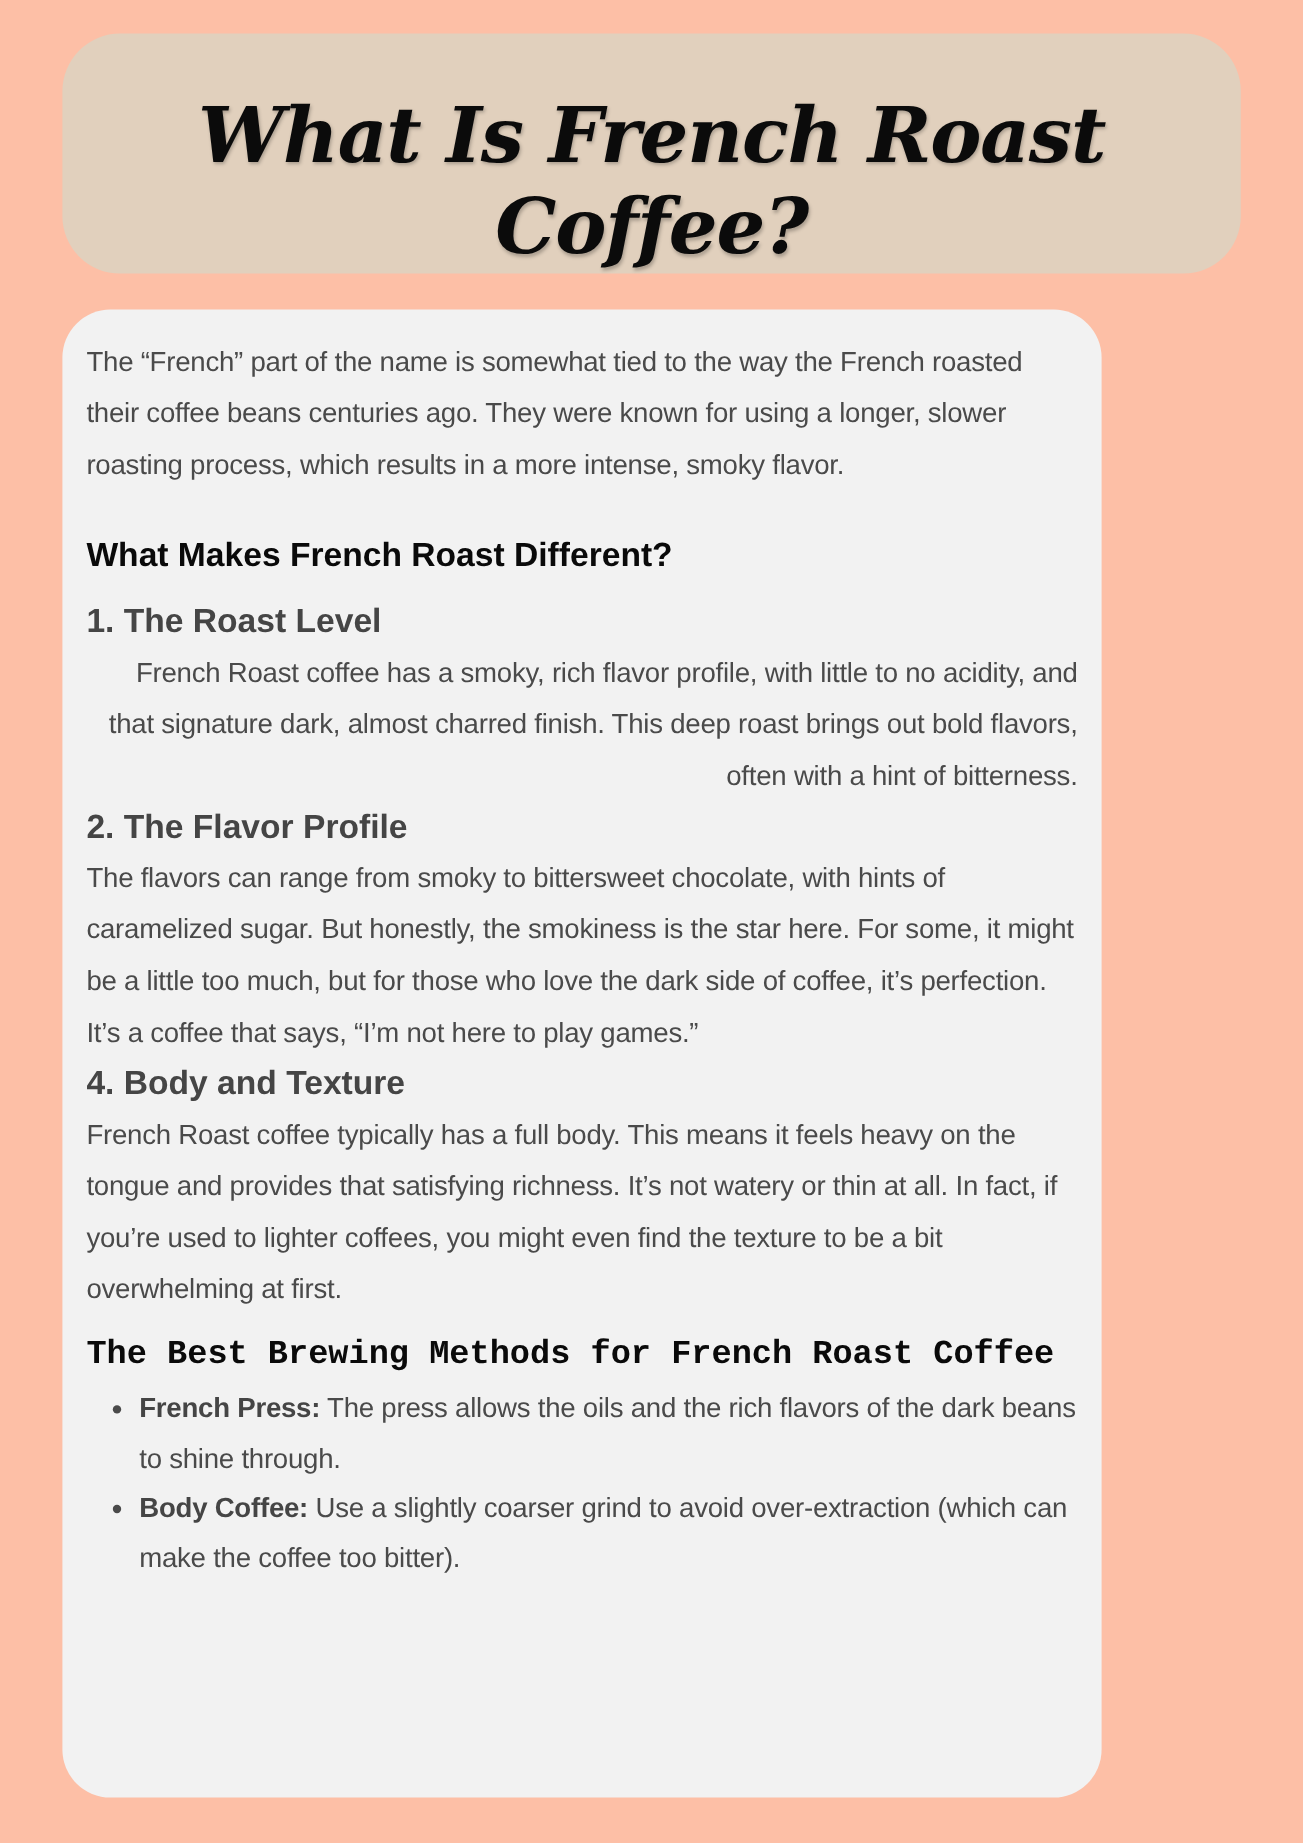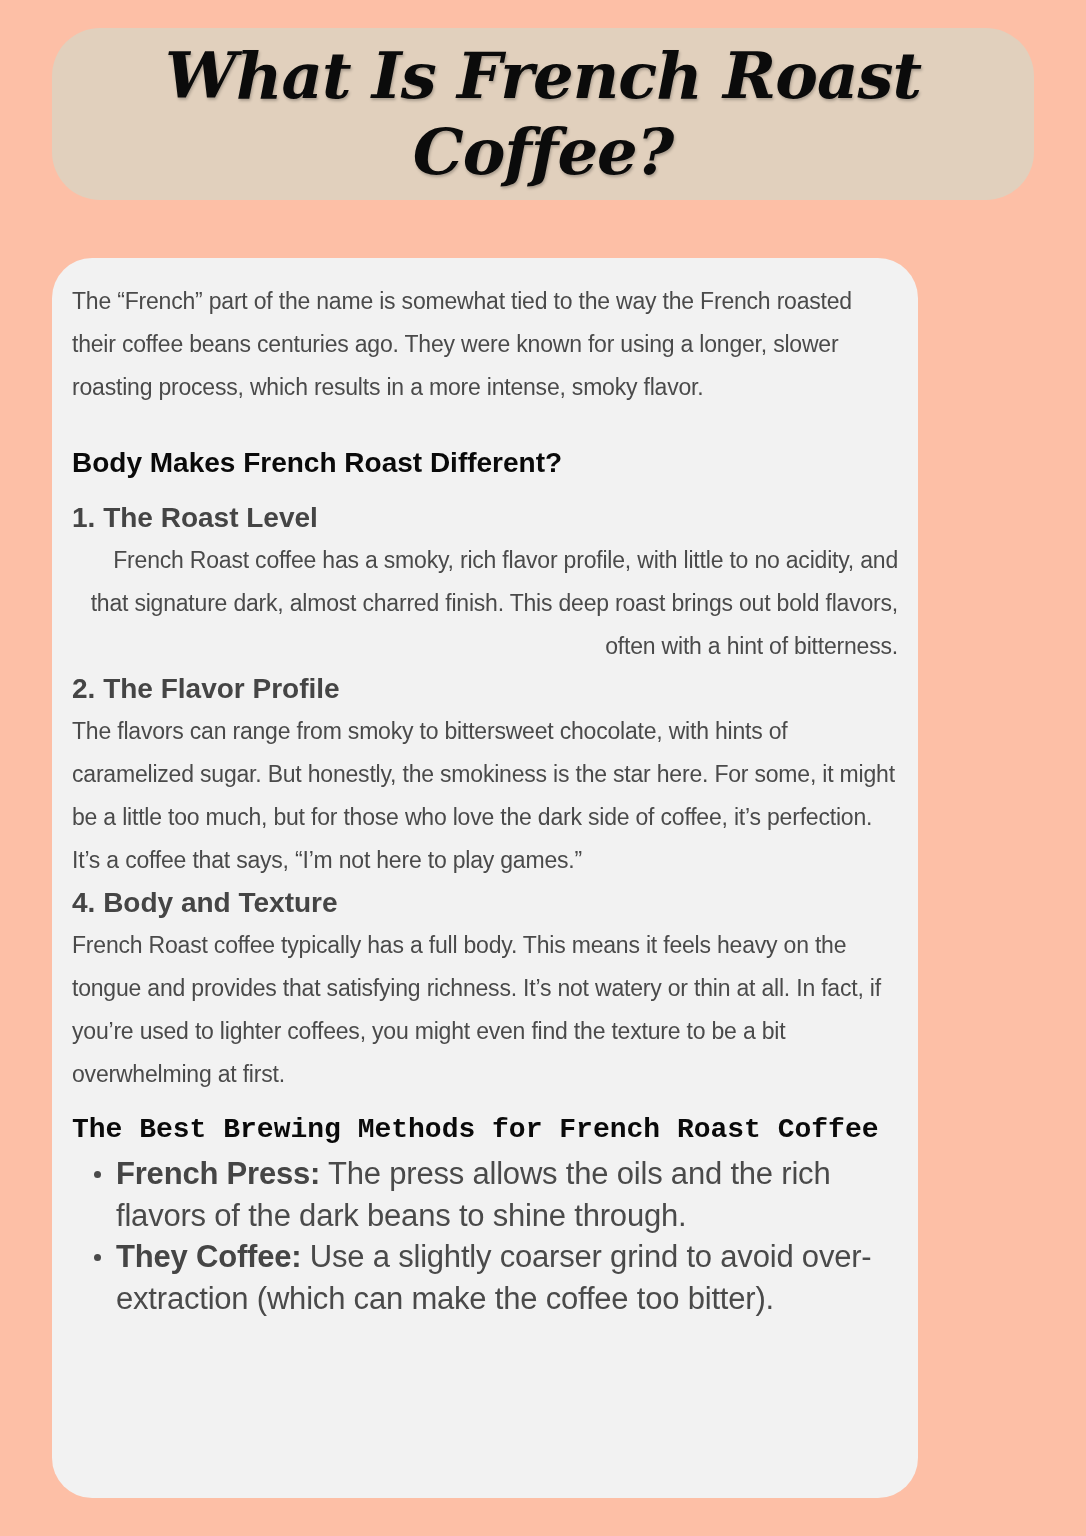--- a/index.html
+++ b/index.html
@@ -6,24 +6,24 @@
     body {
       width: 1086px; height: 1536px;
       background: #fdbfa6;
       position: relative;
       overflow: hidden;
       font-family: "DejaVu Sans", sans-serif;
     }
     .title-card {
       position: absolute;
       left: 52px; top: 28px;
-      width: 982px; height: 172px;
+      width: 982px; height: 200px;
       background: #e1d0bd;
       border-radius: 48px;
-      display: flex; align-items: center; justify-content: center;
+      display: flex; align-items: flex-end; justify-content: center;
       text-align: center;
     }
     .title-card h1 {
       margin: 0;
       font-family: "DejaVu Serif", serif;
       font-style: italic;
       font-weight: bold;
       font-size: 64px;
       line-height: 76px;
       color: #0b0b0b;
@@ -66,21 +66,21 @@
       color: #454545;
       margin: 0;
     }
     ul.methods {
       list-style: none;
       margin: 0; padding: 0 0 0 44px;
     }
     ul.methods li {
       position: relative;
       font-family: "Liberation Sans", sans-serif;
-      font-size: 31px;
+      font-size: 23px;
       line-height: 41.5px;
       color: #4a4a4a;
       letter-spacing: -0.2px;
     }
     ul.methods li::before {
       content: "";
       position: absolute;
       left: -22px; top: 18px;
       width: 7px; height: 7px;
       border-radius: 50%;
@@ -91,30 +91,30 @@
 </head>
 <body>
 
 <div class="title-card">
   <h1>What Is French Roast Coffee?</h1>
 </div>
 
 <div class="content-card">
   <p class="body-text">The “French” part of the name is somewhat tied to the way the French roasted their coffee beans centuries ago. They were known for using a longer, slower roasting process, which results in a more intense, smoky flavor.</p>
 
-  <h2 class="h2 first">Body Makes French Roast Different?</h2>
+  <h2 class="h2 first">What Makes French Roast Different?</h2>
 
   <h3 class="h3">1. The Roast Level</h3>
   <p class="body-text" style="white-space:pre-wrap;text-align:right;"> French Roast coffee has a smoky, rich flavor profile, with little to no acidity, and that signature dark, almost charred finish. This deep roast brings out bold flavors, often with a hint of bitterness.</p>
 
   <h3 class="h3">2. The Flavor Profile</h3>
   <p class="body-text">The flavors can range from smoky to bittersweet chocolate, with hints of caramelized sugar. But honestly, the smokiness is the star here. For some, it might be a little too much, but for those who love the dark side of coffee, it’s perfection. It’s a coffee that says, “I’m not here to play games.”</p>
 
   <h3 class="h3">4. Body and Texture</h3>
   <p class="body-text">French Roast coffee typically has a full body. This means it feels heavy on the tongue and provides that satisfying richness. It’s not watery or thin at all. In fact, if you’re used to lighter coffees, you might even find the texture to be a bit overwhelming at first.</p>
 
   <h2 class="h2 second">The Best Brewing Methods for French Roast Coffee</h2>
 
   <ul class="methods">
     <li><b>French Press:</b><span> The press allows the oils and the rich flavors of the dark beans to shine through.</span></li>
-    <li><b>They Coffee:</b><span> Use a slightly coarser grind to avoid over-extraction (which can make the coffee too bitter).</span></li>
+    <li><b>Body Coffee:</b><span> Use a slightly coarser grind to avoid over-extraction (which can make the coffee too bitter).</span></li>
   </ul>
 </div>
 
 </body></html>

